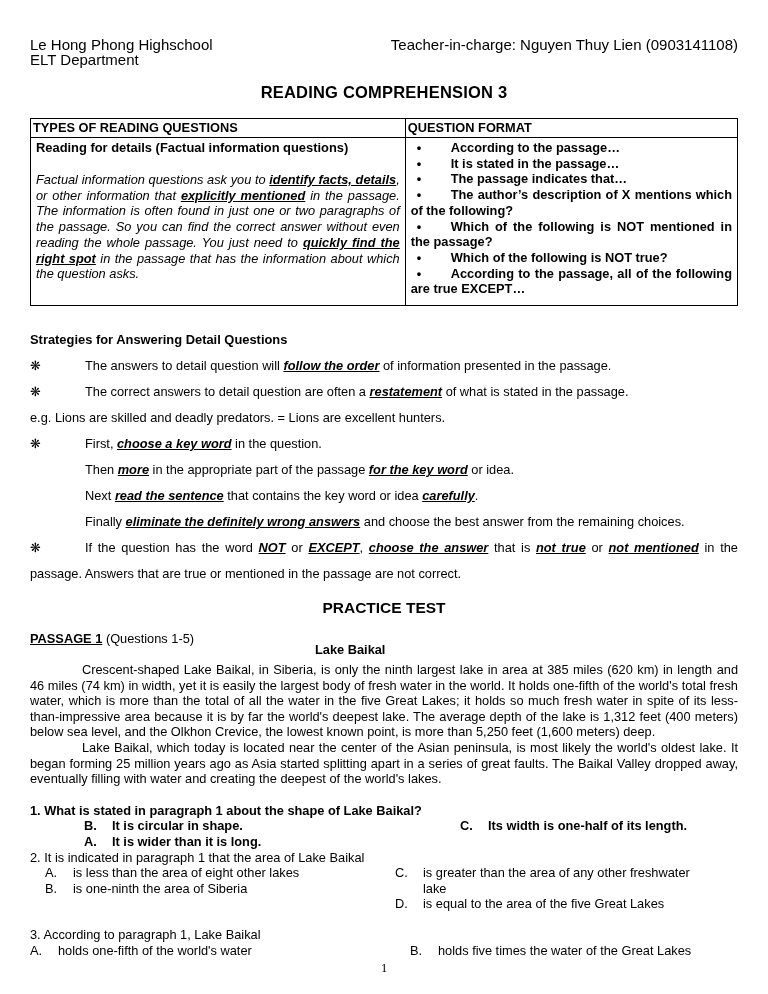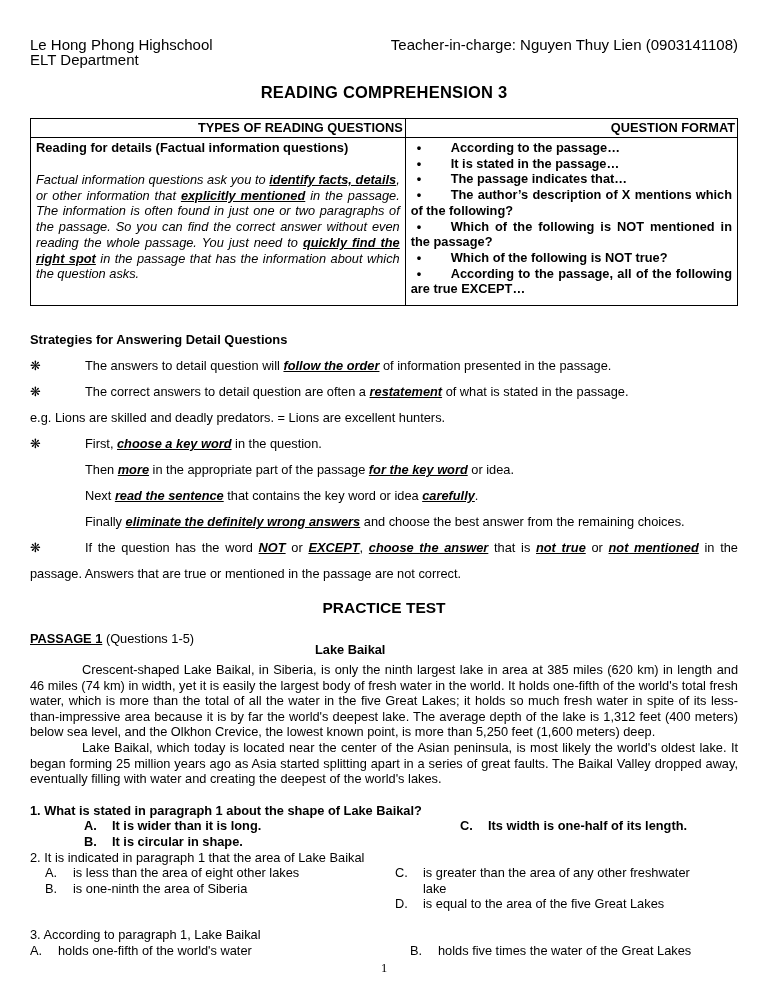--- a/index.html
+++ b/index.html
@@ -11,21 +11,21 @@
   }
   .page { padding:38px 30px 0 30px; }
 
   
   .doc-header { display:flex; justify-content:space-between; font-size:15px; line-height:14.5px; }
   .doc-title { text-align:center; font-weight:bold; font-size:16.5px; margin-top:16px; letter-spacing:.2px; }
 
   
   table.qtable { width:100%; border-collapse:collapse; margin-top:16px; table-layout:fixed; }
   table.qtable th, table.qtable td { border:1.6px solid #000; vertical-align:top; }
-  table.qtable th { font-size:12.8px; font-weight:bold; text-align:right; padding:1px 2px 2px; }
+  table.qtable th { font-size:12.8px; font-weight:bold; text-align:left; padding:1px 2px 2px; }
   .col1 { width:53%; } .col2 { width:47%; }
   td.cell { padding:2px 5px 8px 5px; }
   .cell1-head { font-weight:bold; font-size:12.9px; line-height:16px; }
   .cell1-body { font-style:italic; text-align:justify; line-height:15.7px; margin-top:16px; }
   .fmt-bullet { font-weight:bold; text-align:justify; line-height:15.7px; }
   .bdot { display:inline-block; width:40px; padding-left:6px; }
 
   .b { font-weight:bold; } .i { font-style:italic; } .u { text-decoration:underline; }
 
   
@@ -120,22 +120,22 @@
     <span class="ptitle">Lake Baikal</span>
   </div>
 
   <div class="para first">Crescent-shaped Lake Baikal, in Siberia, is only the ninth largest lake in area at 385 miles (620 km) in length and 46 miles (74 km) in width, yet it is easily the largest body of fresh water in the world. It holds one-fifth of the world's total fresh water, which is more than the total of all the water in the five Great Lakes; it holds so much fresh water in spite of its less-than-impressive area because it is by far the world's deepest lake. The average depth of the lake is 1,312 feet (400 meters) below sea level, and the Olkhon Crevice, the lowest known point, is more than 5,250 feet (1,600 meters) deep.</div>
   <div class="para">Lake Baikal, which today is located near the center of the Asian peninsula, is most likely the world's oldest lake. It began forming 25 million years ago as Asia started splitting apart in a series of great faults. The Baikal Valley dropped away, eventually filling with water and creating the deepest of the world's lakes.</div>
 
   <div class="qblock gap-top">
     <div class="qstem">1. What is stated in paragraph 1 about the shape of Lake Baikal?</div>
     <div class="opts q1">
       <div class="col-l">
+        <div class="opt"><span class="olabel">B.</span><span>It is circular in shape.</span></div>
         <div class="opt"><span class="olabel">A.</span><span>It is wider than it is long.</span></div>
-        <div class="opt"><span class="olabel">B.</span><span>It is circular in shape.</span></div>
       </div>
       <div class="col-r">
         <div class="opt"><span class="olabel">C.</span><span>Its width is one-half of its length.</span></div>
       </div>
     </div>
   </div>
 
   <div class="qblock">
     <div class="qstem">2. It is indicated in paragraph 1 that the area of Lake Baikal</div>
     <div class="opts q2">

